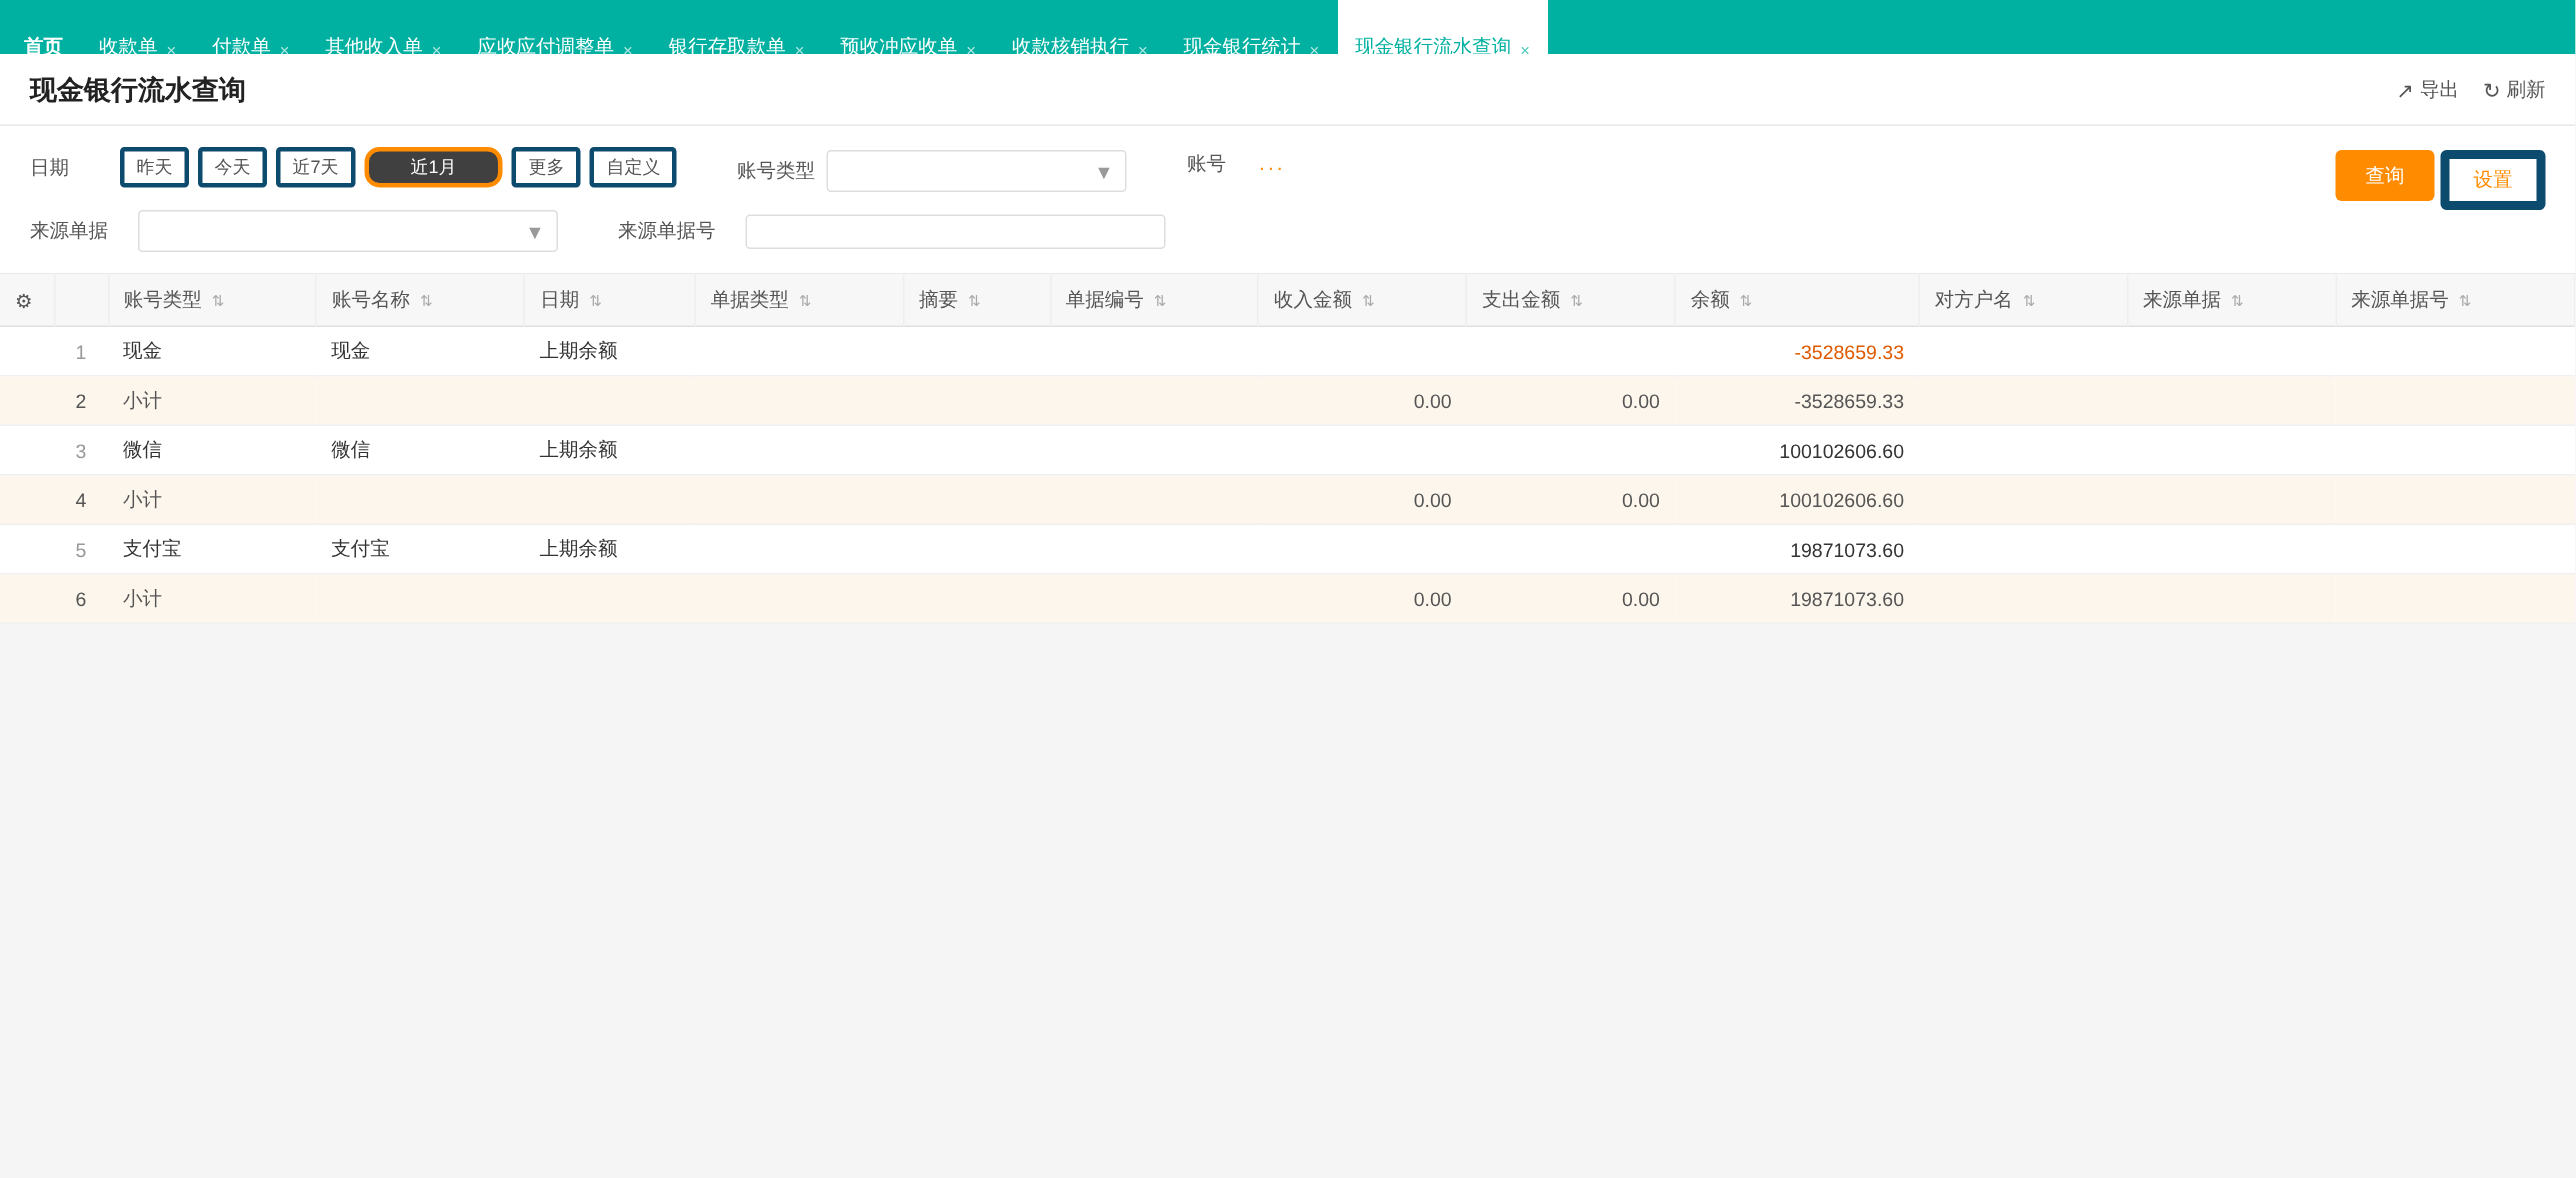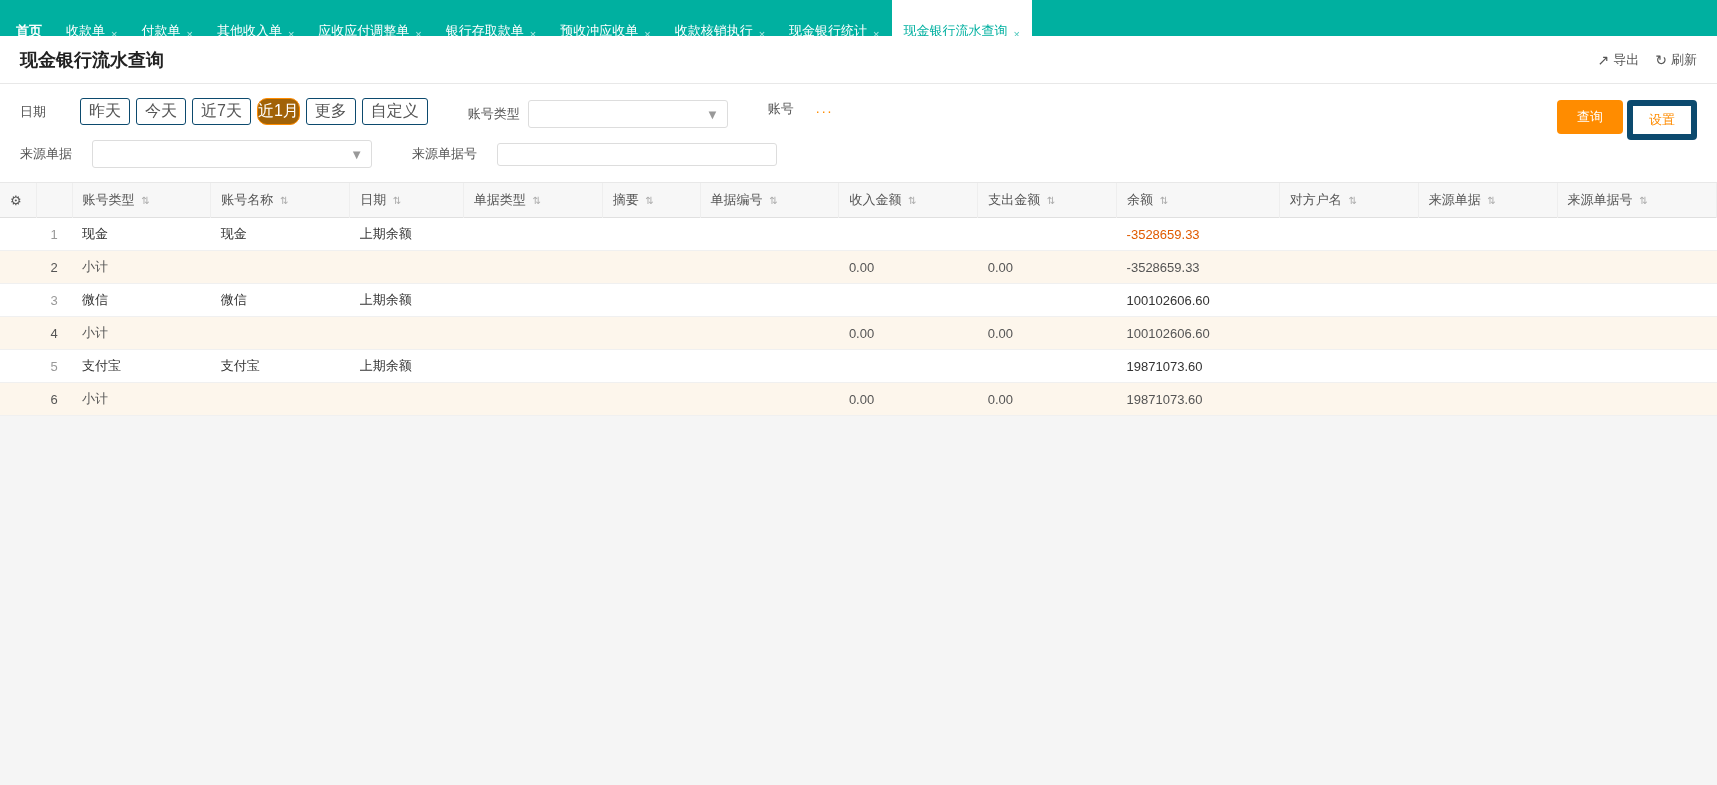--- a/index.html
+++ b/index.html
@@ -85,33 +85,33 @@
       min-width: 40px;
       font-size: 13px;
     }
     .date-options {
       display: flex;
       align-items: center;
       gap: 6px;
     }
     .date-btn {
       padding: 2px 8px;
-      border: 1px solid #0c4a6e;
+      border: 3px solid #0c4a6e;
       border-radius: 3px;
       cursor: pointer;
-      font-size: 16px;
+      font-size: 12px;
       color: #555;
       background: #fff;
     }
     .date-btn.active {
-      background: #a16207;
+      background: #404040;
       color: #fff;
       border-color: #ff8c00;
       border-radius: 10px;
-      padding: 2px 0;
+      padding: 2px 28px;
     }
     .filter-select {
       display: flex;
       align-items: center;
       border: 1px solid #ddd;
       border-radius: 3px;
       padding: 3px 8px;
       min-width: 160px;
       cursor: pointer;
       background: #fff;
@@ -209,20 +209,21 @@
     .row-num {
       color: #999;
       text-align: center;
     }
     .gear-cell {
       text-align: center;
       color: #888;
       cursor: pointer;
     }
     .amount-cell {
+      text-align: right;
     }
     .negative { color: #e05a00; }
 
     
     .filter-row2 {
       display: flex;
       align-items: center;
       gap: 20px;
       margin-bottom: 4px;
     }

